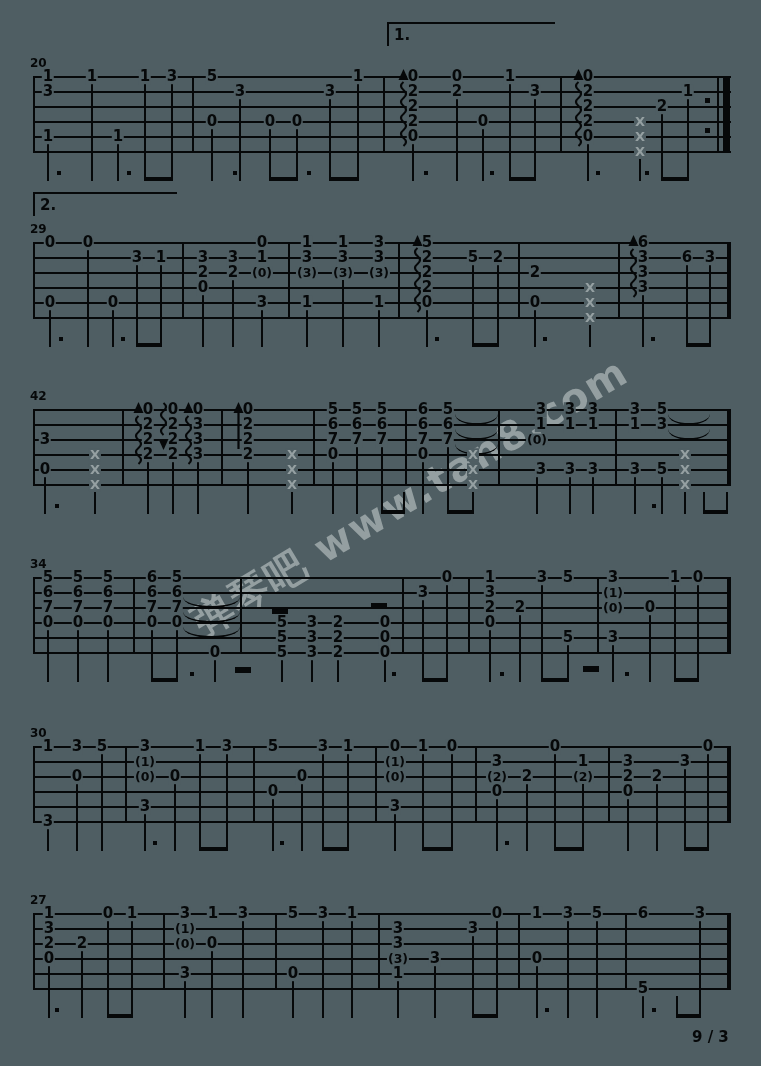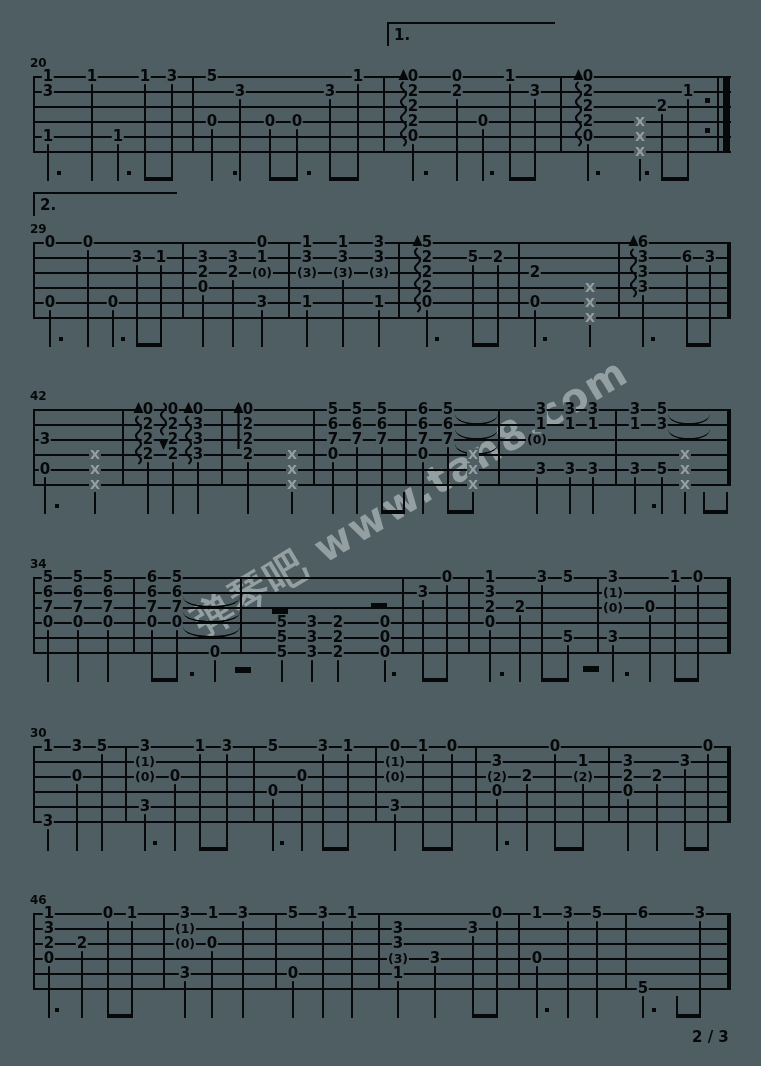--- a/index.html
+++ b/index.html
@@ -529,21 +529,21 @@
       <div class="hline" style="left: 33px; top: 958px; width: 698px;"></div>
       <div class="hline" style="left: 33px; top: 973px; width: 698px;"></div>
       <div class="hline" style="left: 33px; top: 988px; width: 698px;"></div>
       <div class="vline" style="left: 33px; top: 913px; height: 77px; width: 2px;"></div>
       <div class="vline" style="left: 163px; top: 913px; height: 77px; width: 2px;"></div>
       <div class="vline" style="left: 275px; top: 913px; height: 77px; width: 2px;"></div>
       <div class="vline" style="left: 378px; top: 913px; height: 77px; width: 2px;"></div>
       <div class="vline" style="left: 518px; top: 913px; height: 77px; width: 2px;"></div>
       <div class="vline" style="left: 625px; top: 913px; height: 77px; width: 2px;"></div>
       <div class="vline" style="left: 727px; top: 913px; height: 77px; width: 4px;"></div>
-      <div class="mnum" style="left: 30px; top: 893px;">46</div>
+      <div class="mnum" style="left: 30px; top: 893px;">27</div>
       <div class="stem" style="left: 48px; top: 966px; height: 52px;"></div>
       <div class="stem" style="left: 81px; top: 951px; height: 67px;"></div>
       <div class="stem" style="left: 107px; top: 921px; height: 97px;"></div>
       <div class="stem" style="left: 131px; top: 921px; height: 97px;"></div>
       <div class="stem" style="left: 184px; top: 981px; height: 37px;"></div>
       <div class="stem" style="left: 211px; top: 951px; height: 67px;"></div>
       <div class="stem" style="left: 242px; top: 921px; height: 97px;"></div>
       <div class="stem" style="left: 292px; top: 981px; height: 37px;"></div>
       <div class="stem" style="left: 322px; top: 921px; height: 97px;"></div>
       <div class="stem" style="left: 351px; top: 921px; height: 97px;"></div>
@@ -589,14 +589,14 @@
       <div class="note" style="left: 473px; top: 929px;">3</div>
       <div class="note" style="left: 497px; top: 914px;">0</div>
       <div class="note" style="left: 537px; top: 914px;">1</div>
       <div class="note" style="left: 537px; top: 959px;">0</div>
       <div class="note" style="left: 568px; top: 914px;">3</div>
       <div class="note" style="left: 597px; top: 914px;">5</div>
       <div class="note" style="left: 643px; top: 914px;">6</div>
       <div class="note" style="left: 643px; top: 989px;">5</div>
       <div class="note" style="left: 700px; top: 914px;">3</div>
     </div>
-  <div id="pageno">2 / 3</div>
+  <div id="pageno">9 / 3</div>
 </div>
 
 </body></html>

